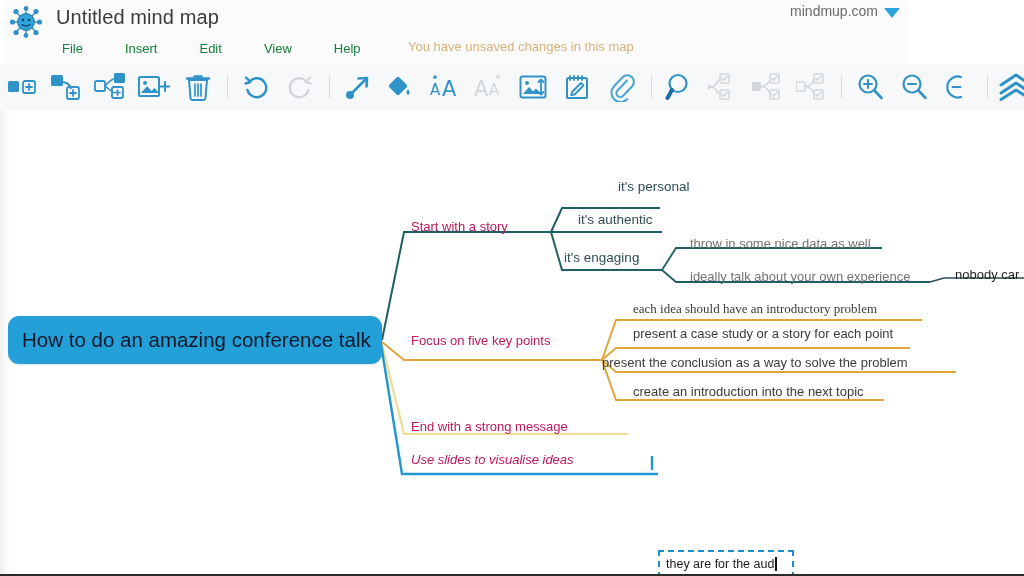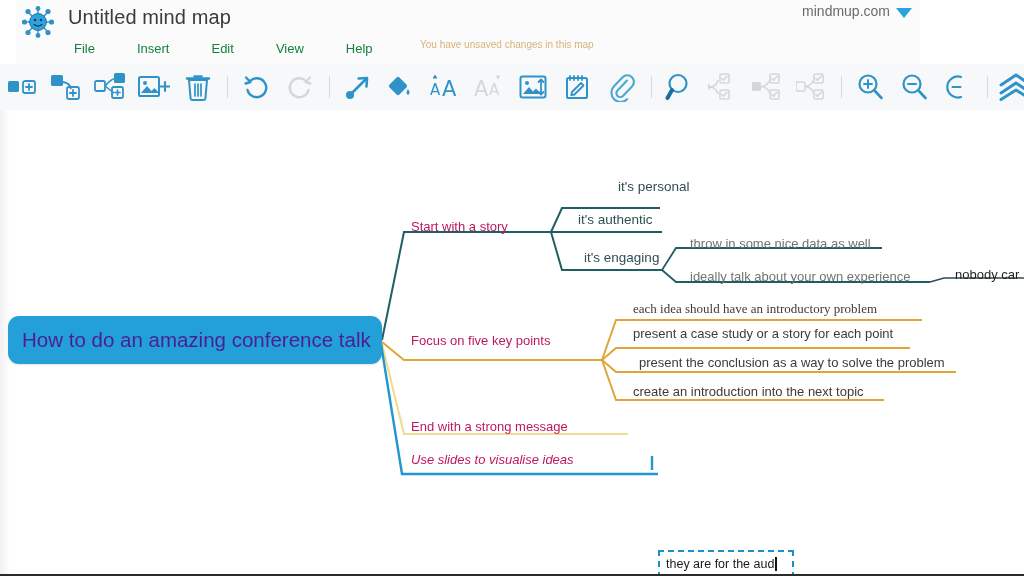--- a/index.html
+++ b/index.html
@@ -5,27 +5,27 @@
   html,body{margin:0;padding:0;}
   body{
     width:1024px;height:576px;overflow:hidden;
     font-family:"Liberation Sans", sans-serif;
     background:#ffffff;
     -webkit-font-smoothing:antialiased;
   }
   #app{position:relative;width:1024px;height:576px;overflow:hidden;background:#fff;}
 
   
-  .header{position:absolute;left:16px;top:0;width:904px;height:64px;background:#fbfbfc;}
+  .header{position:absolute;left:4px;top:0;width:904px;height:64px;background:#fbfbfc;}
   .logo{position:absolute;left:2px;top:2px;width:40px;height:40px;}
   .title{position:absolute;left:52px;top:6px;font-size:20px;color:#3b3b3b;letter-spacing:.1px;}
   .menubar{position:absolute;left:48px;top:36px;height:24px;display:flex;align-items:center;}
   .menubar .mi{font-size:13px;color:#15803d;padding:0 10px;margin-right:22px;cursor:default;}
   .menubar .mi:first-child{margin-left:0;}
-  .unsaved{position:absolute;left:404px;top:39px;font-size:10px;color:#d8b377;white-space:nowrap;}
+  .unsaved{position:absolute;left:404px;top:39px;font-size:13px;color:#d8b377;white-space:nowrap;}
   .brand{position:absolute;right:30px;top:3px;font-size:14px;color:#6b6b6b;}
   .brand-caret{position:absolute;right:8px;top:8px;width:0;height:0;
     border-left:8px solid transparent;border-right:8px solid transparent;border-top:10px solid #29a3dc;}
 
   
   .toolbar{position:absolute;left:0;top:64px;width:1024px;height:46px;background:#f7f8fa;
     display:flex;align-items:center;}
   .tb-btn{width:44px;height:44px;display:flex;align-items:center;justify-content:center;flex:0 0 auto;cursor:pointer;}
   .tb-btn.dim svg{opacity:.38;}
   .tb-sep{flex:0 0 auto;width:14px;height:24px;display:flex;align-items:center;justify-content:center;}
@@ -38,21 +38,21 @@
   .bottom-rule{position:absolute;left:0;top:574px;width:1024px;height:2px;background:#2b2b2b;}
   .top-strip{position:absolute;left:0;top:0;width:1024px;height:2px;background:#ffffff;}
 
   svg.wires{position:absolute;left:0;top:0;width:1024px;height:464px;pointer-events:none;}
 
   
   .node{position:absolute;white-space:nowrap;line-height:1;}
   .root-node{
     left:8px;top:206px;width:374px;height:48px;border-radius:11px;background:#23a0d8;
     display:flex;align-items:center;padding-left:14px;box-sizing:border-box;
-    color:#4c1d95;font-size:20.5px;box-shadow:0 1px 2px rgba(0,0,0,.12);
+    color:#0f172a;font-size:20.5px;box-shadow:0 1px 2px rgba(0,0,0,.12);
   }
   .lvl1{font-size:13px;color:#be185d;}
   .lvl2{font-size:13.5px;color:#2f4f55;}
   .lvl2.purple{font-size:13px;color:#737373;}
   .lvl2.amber{font-size:13px;color:#3b3b3b;}
   .lvl3{font-size:13px;color:#1f1f1f;}
 
   
   .edit-box{
     position:absolute;left:658px;top:440px;width:136px;height:28px;box-sizing:border-box;
@@ -352,41 +352,41 @@
     <div class="node lvl1" style="left:411px;top:343px;font-style:italic;">
       <span>Use slides to visualise ideas</span>
     </div>
 
     <div class="node lvl2" style="left:578px;top:70px;padding-left:40px;">
       <span>it's personal</span>
     </div>
     <div class="node lvl2" style="left:578px;top:103px;">
       <span>it's authentic</span>
     </div>
-    <div class="node lvl2" style="left:584px;top:141px;">
+    <div class="node lvl2" style="left:564px;top:141px;">
       <span>it's engaging</span>
     </div>
 
     <div class="node lvl2 purple" style="left:690px;top:127px;">
       <span>throw in some nice data as well</span>
     </div>
     <div class="node lvl2 purple" style="left:690px;top:160px;">
       <span>ideally talk about your own experience</span>
     </div>
     <div class="node lvl3" style="left:955px;top:158px;">
       <span>nobody car</span>
     </div>
 
     <div class="node lvl2 amber" style="left:633px;top:192px;font-family:Liberation Serif, serif;">
       <span>each idea should have an introductory problem</span>
     </div>
     <div class="node lvl2 amber" style="left:633px;top:217px;">
       <span>present a case study or a story for each point</span>
     </div>
-    <div class="node lvl2 amber" style="left:639px;top:246px;">
+    <div class="node lvl2 amber" style="left:602px;top:246px;">
       <span>present the conclusion as a way to solve the problem</span>
     </div>
     <div class="node lvl2 amber" style="left:633px;top:275px;">
       <span>create an introduction into the next topic</span>
     </div>
 
     <div class="edit-box">
       <span class="etext">they are for the aud</span>
       <span class="edit-caret"></span>
     </div>

